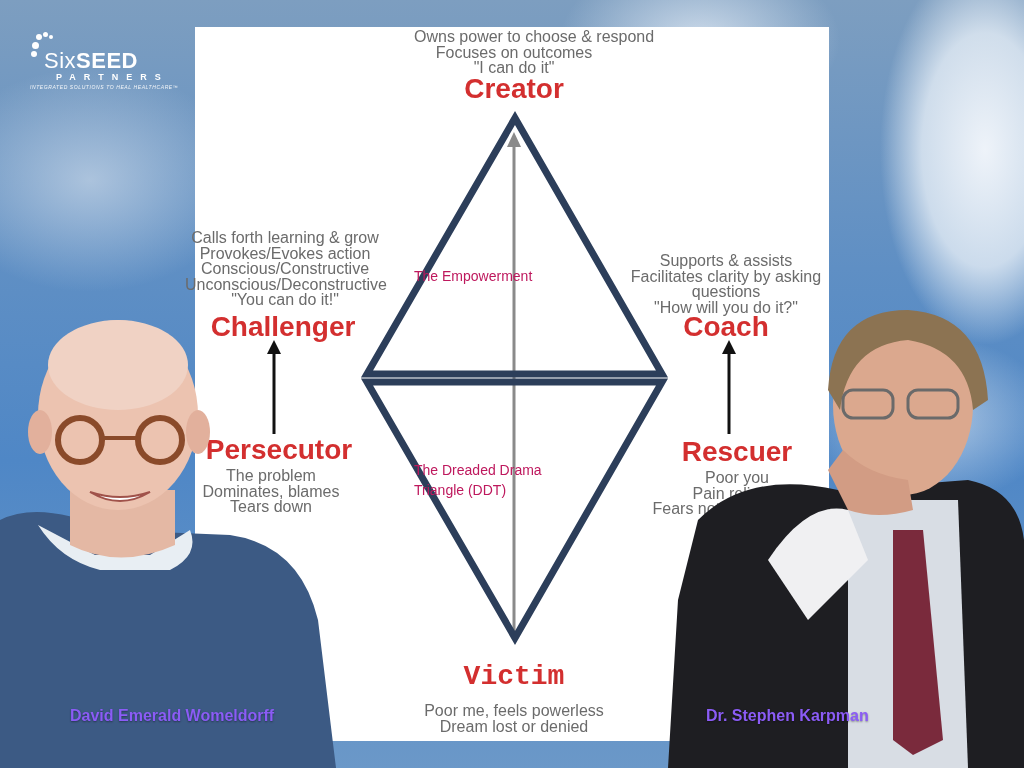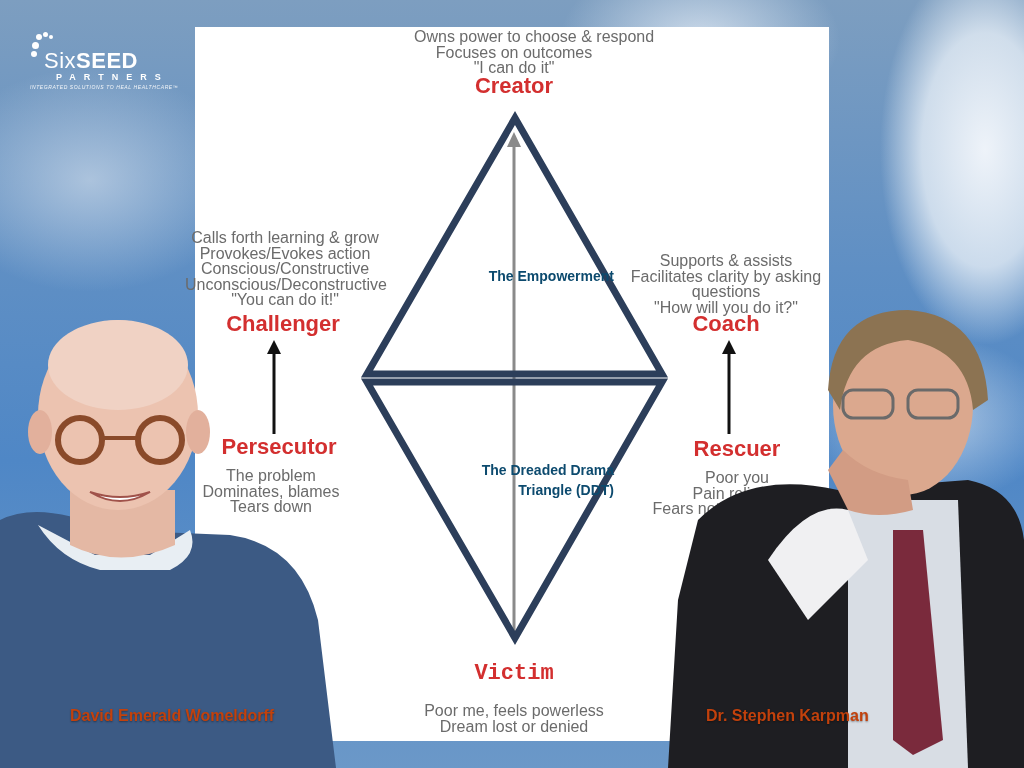--- a/index.html
+++ b/index.html
@@ -16,29 +16,29 @@
   .card { position:absolute; left:195px; top:27px; width:634px; height:714px; background:#ffffff; }
   .logo { position:absolute; left:30px; top:32px; color:#ffffff; }
   .logo .dots { position:absolute; left:0; top:0; width:20px; height:40px; }
   .logo .dots span { position:absolute; background:#fff; border-radius:50%; }
   .logo .brand { position:absolute; left:14px; top:4px; font-size:22px; font-weight:bold; letter-spacing:0.5px; white-space:nowrap;margin-top:12px; }
   .logo .brand .six { font-weight:normal; }
   .logo .partners { position:absolute; left:26px; top:40px; font-size:9px; letter-spacing:8px; font-weight:bold; white-space:nowrap; }
   .logo .tagline { position:absolute; left:0; top:52px; font-size:5px; letter-spacing:0.6px; white-space:nowrap; font-style:italic; opacity:0.9; }
 
   .desc { position:absolute; text-align:center; color:#6b6b6b; font-size:16px; line-height:15.5px; white-space:nowrap; }
-  .role { position:absolute; text-align:center; color:#d32f2f; font-size:22px; font-weight:bold; white-space:nowrap; }
-  .tri-label { position:absolute; text-align:right; color:#0c4a6e; font-size:14px; font-weight:bold; line-height:20px; white-space:nowrap; }
+  .role { position:absolute; text-align:center; color:#d32f2f; font-size:28px; font-weight:bold; white-space:nowrap; }
+  .tri-label { position:absolute; text-align:left; color:#be185d; font-size:14px; font-weight:normal; line-height:20px; white-space:nowrap; }
 
   .diagram-svg { position:absolute; left:0; top:0; }
 
   .person { position:absolute; overflow:hidden; }
   .p1 { left:0; top:320px; width:336px; height:448px; }
   .p2 { left:668px; top:300px; width:356px; height:468px; }
-  .name { position:absolute; color:#c2410c; font-size:16px; font-weight:bold; white-space:nowrap; text-shadow:0 1px 2px rgba(0,0,0,0.4); }
+  .name { position:absolute; color:#8b5cf6; font-size:16px; font-weight:bold; white-space:nowrap; text-shadow:0 1px 2px rgba(0,0,0,0.4); }
 </style>
 </head>
 <body>
 
 <div class="sky"></div>
 
 <div class="logo">
   <div class="dots">
     <span style="left:6px;top:2px;width:6px;height:6px;"></span>
     <span style="left:13px;top:0px;width:5px;height:5px;"></span>

